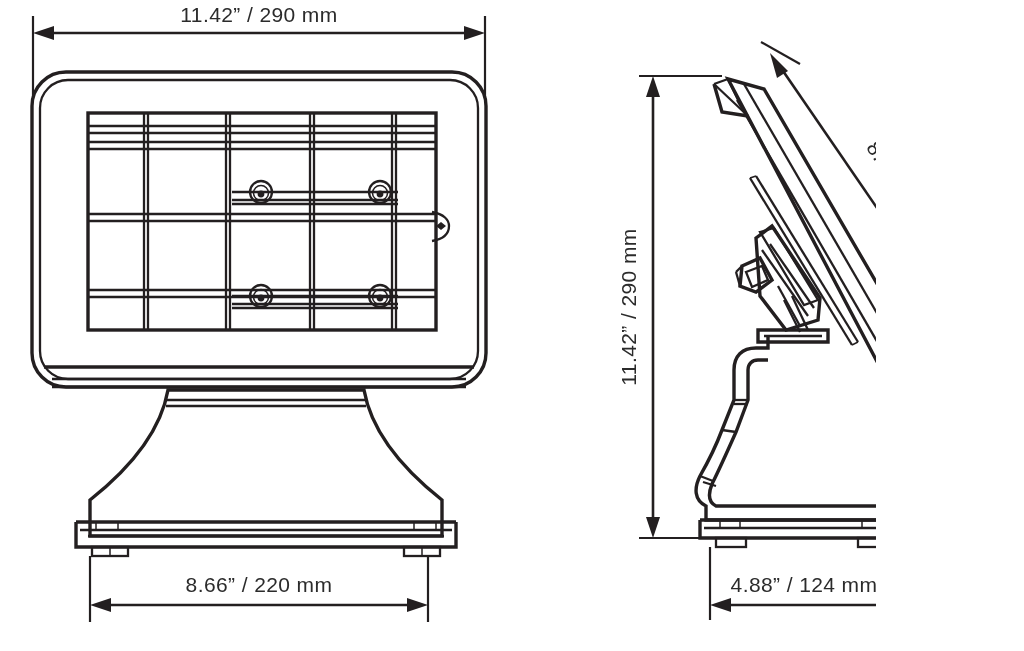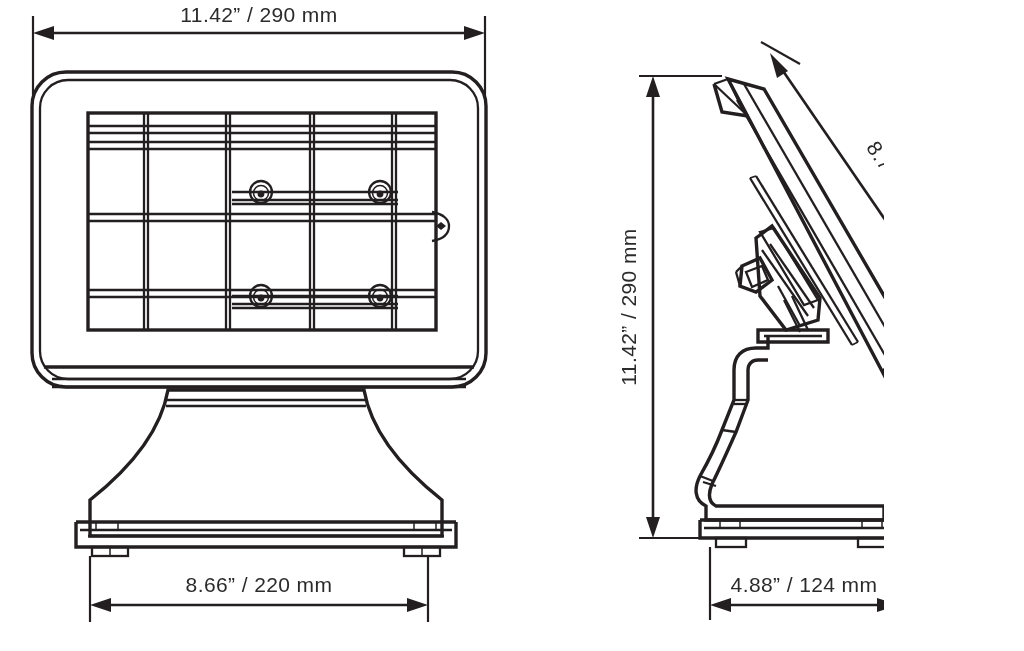--- a/index.html
+++ b/index.html
@@ -10,21 +10,20 @@
   }
   body {
     font-family: "Liberation Sans", sans-serif;
   }
   #canvas {
     position: relative;
     width: 876px;
     height: 651px;
     background: #ffffff;
     overflow: hidden;
-    padding-left: 8px;
   }
   #drawing {
     position: absolute;
     left: 0;
     top: 0;
     width: 1024px;
     height: 651px;
   }
   .dim-text {
     font-family: "Liberation Sans", sans-serif;

